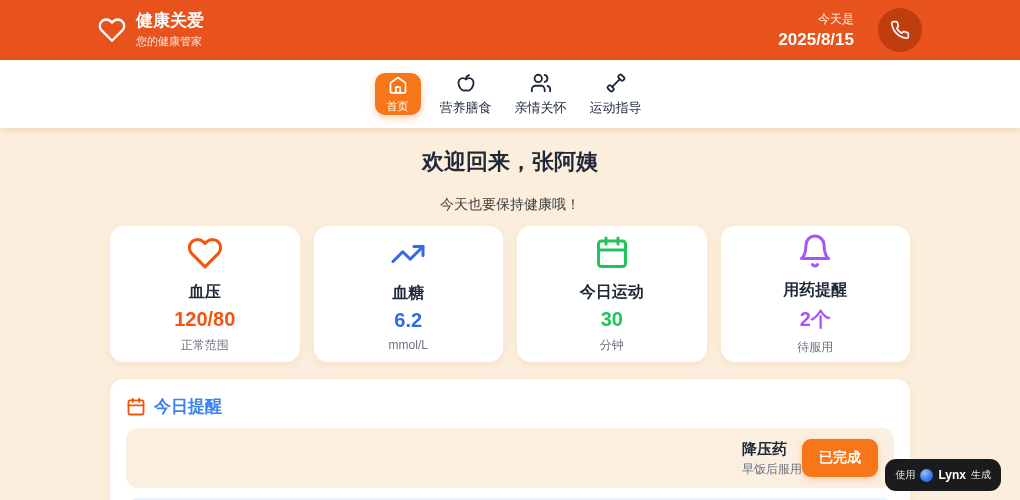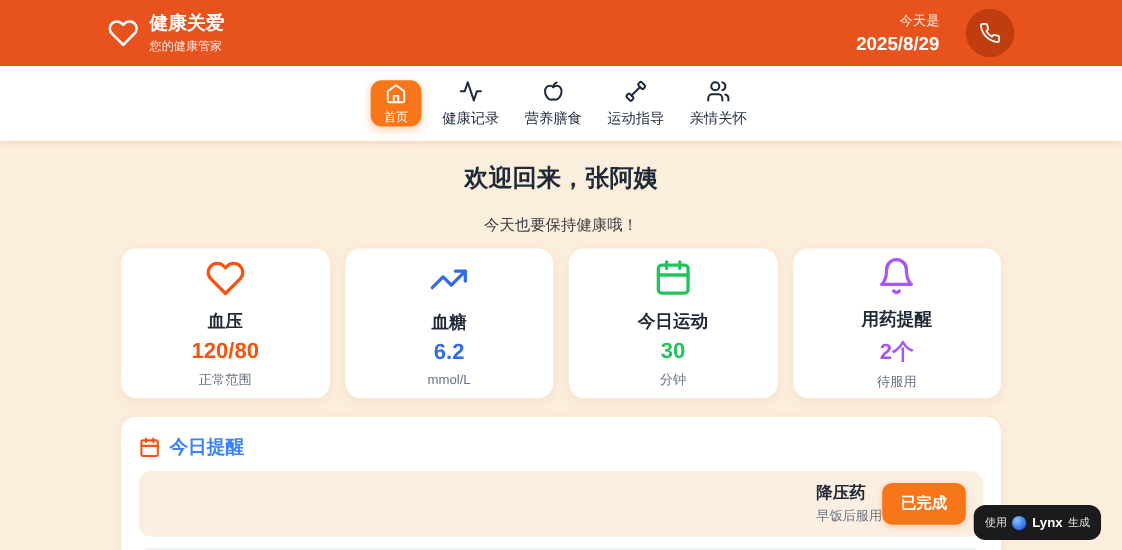--- a/index.html
+++ b/index.html
@@ -72,21 +72,21 @@
           </svg>
       </span>
       <div>
         <div class="brand-title">健康关爱</div>
         <div class="brand-sub">您的健康管家</div>
       </div>
     </div>
     <div class="header-right">
       <div class="date-block">
         <div class="date-label">今天是</div>
-        <div class="date-value">2025/8/29</div>
+        <div class="date-value">2025/8/15</div>
       </div>
       <button class="phone-btn">
         <span>
           <svg width="20" height="20" viewBox="0 0 24 24" fill="none" stroke="#fff" stroke-width="2" stroke-linecap="round" stroke-linejoin="round">
               <path d="M22 16.92v3a2 2 0 0 1-2.18 2 19.79 19.79 0 0 1-8.63-3.07 19.5 19.5 0 0 1-6-6 19.79 19.79 0 0 1-3.07-8.67A2 2 0 0 1 4.11 2h3a2 2 0 0 1 2 1.72 12.84 12.84 0 0 0 .7 2.81 2 2 0 0 1-.45 2.11L8.09 9.91a16 16 0 0 0 6 6l1.27-1.27a2 2 0 0 1 2.11-.45 12.84 12.84 0 0 0 2.81.7A2 2 0 0 1 22 16.92z"></path>
             </svg>
         </span>
       </button>
     </div>
   </div>
@@ -98,56 +98,48 @@
       <svg width="20" height="20" viewBox="0 0 24 24" fill="none" stroke="currentColor" stroke-width="2" stroke-linecap="round" stroke-linejoin="round">
           <path d="M3 9.5 12 3l9 6.5V20a1.5 1.5 0 0 1-1.5 1.5h-15A1.5 1.5 0 0 1 3 20z"></path>
           <path d="M9.5 21.5v-7h5v7"></path>
         </svg>
     </span>
     <span>首页</span>
   </button>
   <button class="nav-item">
     <span>
       <svg width="22" height="22" viewBox="0 0 24 24" fill="none" stroke="currentColor" stroke-width="2" stroke-linecap="round" stroke-linejoin="round">
-          <polyline points="22 12 18 12 15 21 9 3 6 12 2 12"></polyline>
-        </svg>
-    </span>
-    <span>健康记录</span>
-  </button>
-  <button class="nav-item">
-    <span>
-      <svg width="22" height="22" viewBox="0 0 24 24" fill="none" stroke="currentColor" stroke-width="2" stroke-linecap="round" stroke-linejoin="round">
           <path d="M12 8c-1-.9-2.1-1.4-3.4-1.4C5.7 6.6 3.8 9 3.8 12c0 4.3 3.2 8.4 6 8.4.8 0 1.5-.4 2.2-.4s1.4.4 2.2.4c2.8 0 6-4.1 6-8.4 0-3-1.9-5.4-4.8-5.4-1.3 0-2.4.5-3.4 1.4z"></path>
           <path d="M12 8c0-2.4 1.4-4 3.4-4.6"></path>
         </svg>
     </span>
     <span>营养膳食</span>
+  </button>
+  <button class="nav-item">
+    <span>
+      <svg width="22" height="22" viewBox="0 0 24 24" fill="none" stroke="currentColor" stroke-width="2" stroke-linecap="round" stroke-linejoin="round">
+          <path d="M16 21v-2a4 4 0 0 0-4-4H6a4 4 0 0 0-4 4v2"></path>
+          <circle cx="9" cy="7" r="4"></circle>
+          <path d="M22 21v-2a4 4 0 0 0-3-3.87"></path>
+          <path d="M16 3.13a4 4 0 0 1 0 7.75"></path>
+        </svg>
+    </span>
+    <span>亲情关怀</span>
   </button>
   <button class="nav-item">
     <span>
       <svg width="22" height="22" viewBox="0 0 24 24" fill="none" stroke="currentColor" stroke-width="2" stroke-linecap="round" stroke-linejoin="round">
           <g transform="rotate(-45 12 12)">
             <rect x="1.5" y="8.5" width="4.5" height="7" rx="1.5"></rect>
             <rect x="18" y="8.5" width="4.5" height="7" rx="1.5"></rect>
             <line x1="6" y1="12" x2="18" y2="12"></line>
           </g>
         </svg>
     </span>
     <span>运动指导</span>
-  </button>
-  <button class="nav-item">
-    <span>
-      <svg width="22" height="22" viewBox="0 0 24 24" fill="none" stroke="currentColor" stroke-width="2" stroke-linecap="round" stroke-linejoin="round">
-          <path d="M16 21v-2a4 4 0 0 0-4-4H6a4 4 0 0 0-4 4v2"></path>
-          <circle cx="9" cy="7" r="4"></circle>
-          <path d="M22 21v-2a4 4 0 0 0-3-3.87"></path>
-          <path d="M16 3.13a4 4 0 0 1 0 7.75"></path>
-        </svg>
-    </span>
-    <span>亲情关怀</span>
   </button>
 </div>
 
 <div class="main">
   <div class="welcome">
     <div class="welcome-title">欢迎回来，张阿姨</div>
     <div class="welcome-sub">今天也要保持健康哦！</div>
   </div>
 
   <div class="stats">

